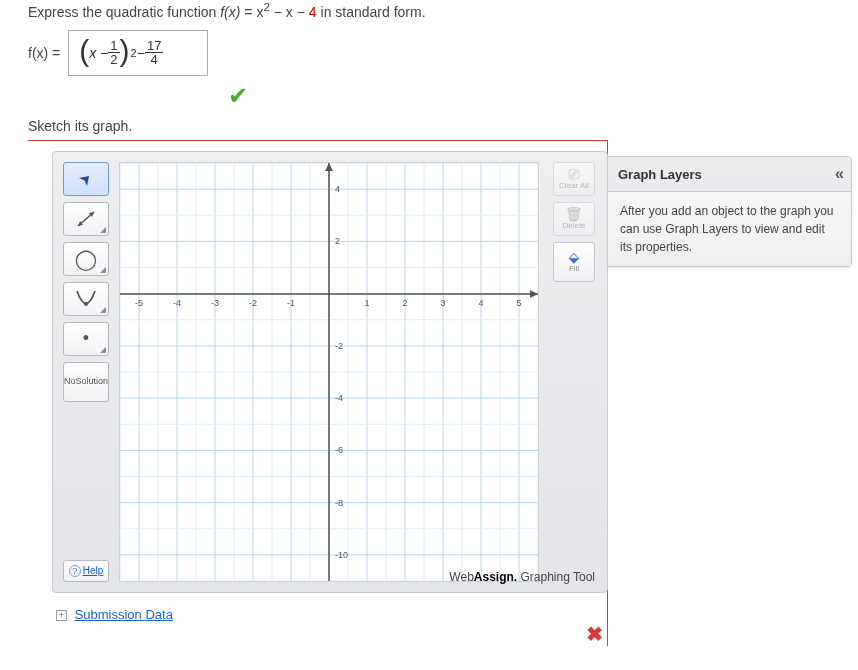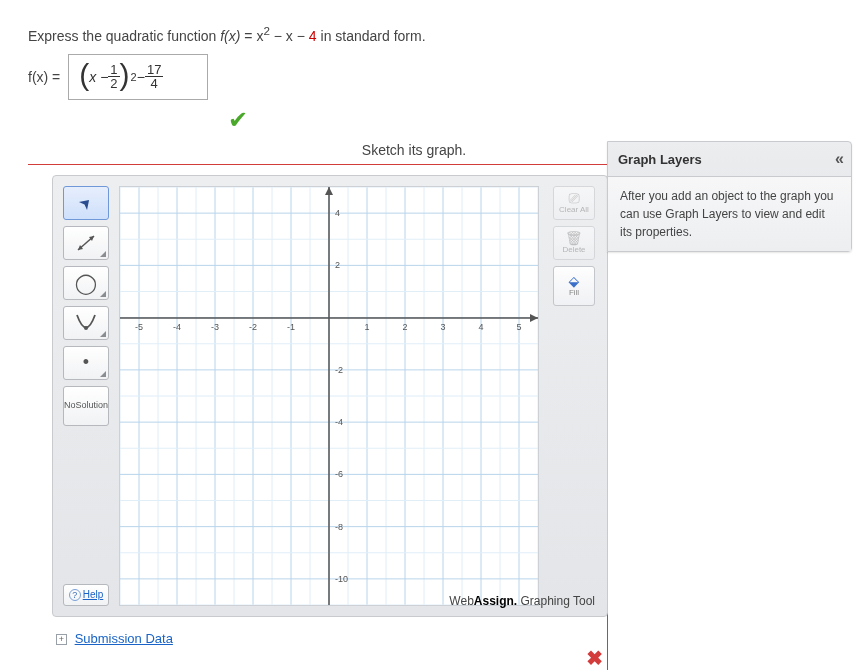--- a/index.html
+++ b/index.html
@@ -4,21 +4,21 @@
 <style>
   * { box-sizing: border-box; }
   body {
     margin: 0;
     font-family: Arial, Helvetica, sans-serif;
     font-size: 13px;
     color: #333;
     background: #fff;
   }
   .page {
-    padding: 24px 0 0 28px;
+    padding: 0 0 0 28px;
     width: 800px;
   }
   .question-text {
     font-size: 14px;
     color: #444;
     margin-bottom: 10px;
   }
   .question-text .const-neg { color: #c00; font-weight: 500; }
 
   .answer-row {
@@ -49,21 +49,21 @@
   .frac .den { padding: 0 2px; }
   .paren-big { font-size: 30px; font-weight: 300; line-height: 1; position:relative; top:-2px;}
   .sup { font-size: 11px; vertical-align: super; margin-left:1px; }
 
   .checkmark {
     color: #4aa82a;
     font-size: 24px;
     margin: 2px 0 8px 200px;
   }
 
-  .sketch-label { font-size: 14px; color:#444; margin: 8px 0 6px; text-align: center; }
+  .sketch-label { font-size: 14px; color:#444; margin: 8px 0 6px; }
 
   .graph-outer {
     border: 1.5px solid #d43b3b;
     border-left: none;
     border-bottom: none;
     padding-top: 2px;
     width: 580px;
     position: relative;
   }
 
@@ -159,21 +159,21 @@
     display:inline-block; width:11px; height:11px; border:1px solid #9aa0a8;
     font-size:9px; line-height:9px; text-align:center; color:#666; margin-right:4px;
     vertical-align: middle;
   }
 
   .close-x { color:#d43b3b; font-size:20px; font-weight:bold; text-align:right; padding-right:4px; }
 
   .layers-panel {
     position:absolute;
     left: 607px;
-    top: 141px;
+    top: 156px;
     width: 245px;
     background: linear-gradient(#ecedef,#e2e4e7);
     border:1px solid #c8cacd;
     border-radius: 0 4px 4px 0;
     box-shadow: 0 1px 2px rgba(0,0,0,.1);
   }
   .layers-header {
     display:flex; justify-content:space-between; align-items:center;
     padding:8px 10px;
     font-weight:bold; font-size:13px; color:#333;

